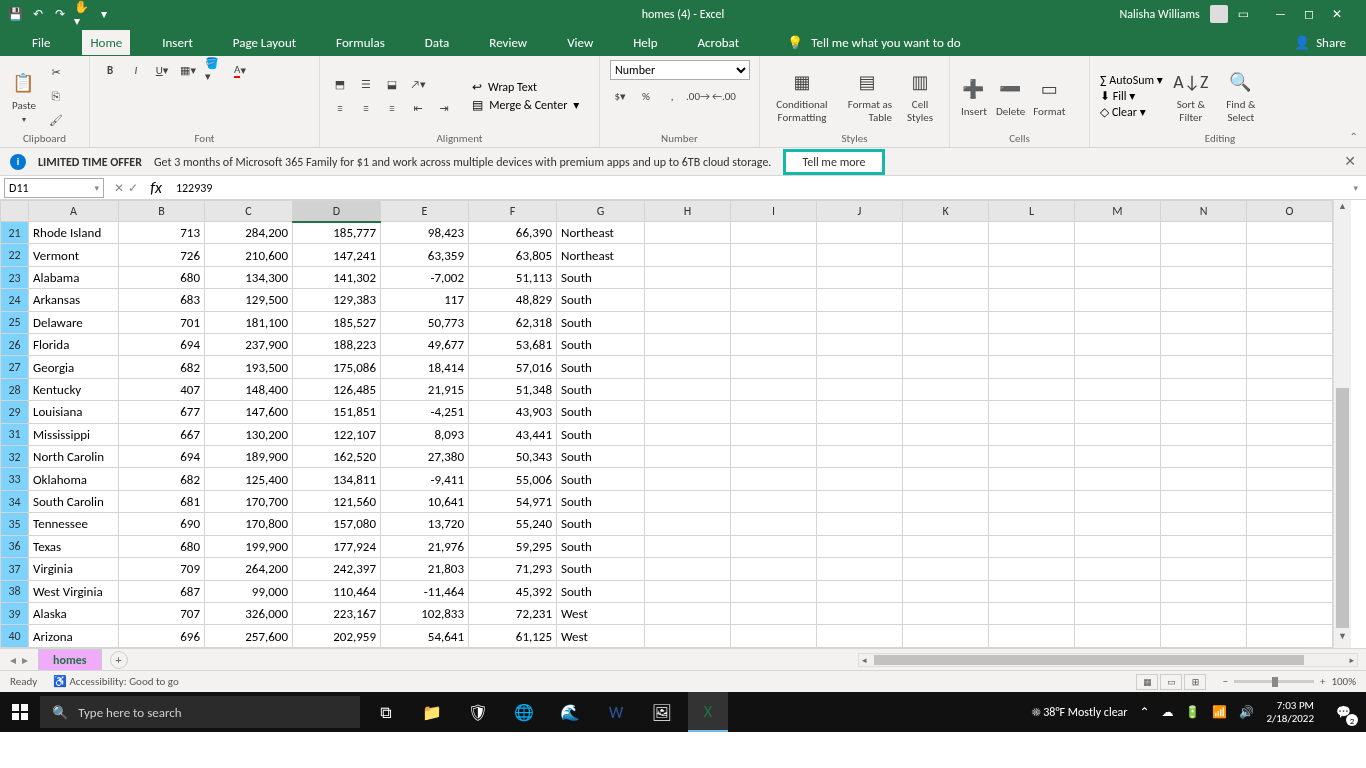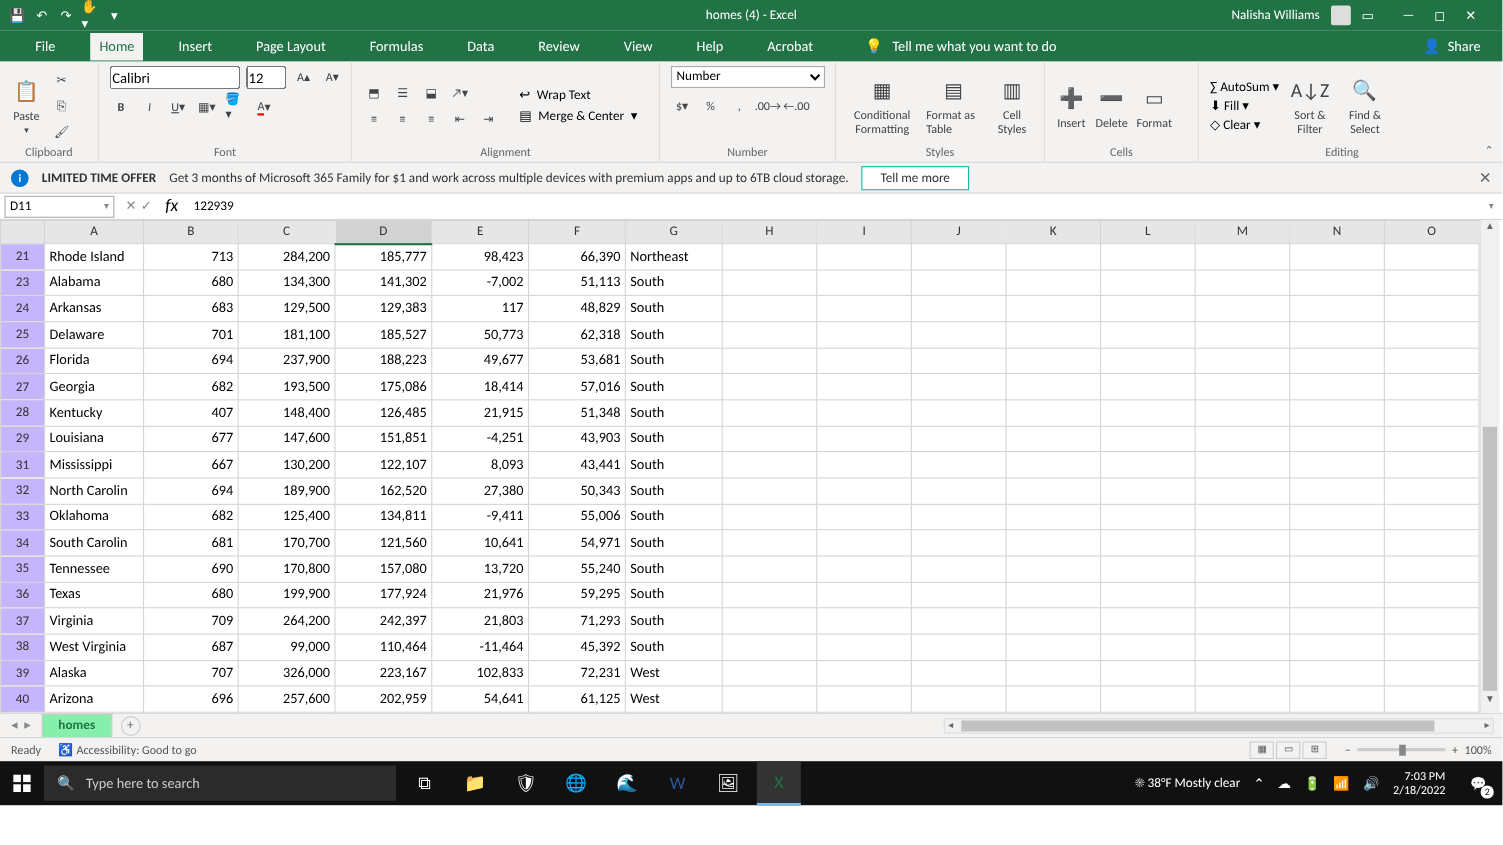--- a/index.html
+++ b/index.html
@@ -30,49 +30,49 @@
 .btn-lg .ic { width:28px; height:28px; display:flex; align-items:center; justify-content:center; font-size:18px; }
 .row { display:flex; gap:6px; align-items:center; }
 .col { display:flex; flex-direction:column; gap:4px; }
 .minibtn { width:20px; height:20px; display:flex; align-items:center; justify-content:center; font-size:11px; color:#444; border:1px solid transparent; }
 select, input[type=text].fld { border:1px solid #ababab; background:#fff; font-size:12px; height:20px; }
 .collapse-arrow { position:absolute; right:8px; bottom:4px; font-size:10px; color:#666; }
 
 
 .infobar { height: 28px; background: #f3f2f1; border-bottom:1px solid #d6d6d6; display:flex; align-items:center; gap:12px; padding:0 10px; font-size:12px; color:#333; }
 .infobar .ic { width:16px;height:16px;border-radius:50%;background:#0078d4;color:#fff;display:flex;align-items:center;justify-content:center;font-size:10px;font-weight:bold; }
-.infobar .btn { border:1px solid #14b8a6; padding:3px 16px; background:#fff; }
+.infobar .btn { border:3px solid #14b8a6; padding:3px 16px; background:#fff; }
 .infobar .close { margin-left:auto; font-size:14px; color:#666; }
 
 
 .formula-bar { height: 24px; border-bottom:1px solid #d6d6d6; display:flex; align-items:center; }
 .namebox { width:100px; border:1px solid #ababab; margin:12px 4px; height:20px; padding:0 4px; display:flex; align-items:center; justify-content:space-between; font-size:12px; }
 .fx-btns { display:flex; gap:4px; padding:0 6px; color:#888; }
 .fx { font-style:italic; font-size:16px; padding:0 6px; }
 .formula-input { flex:1; padding:0 8px; font-size:12px; }
 
 
 .grid-wrap { height: 448px; overflow:hidden; position:relative; display:flex; }
 .grid { border-collapse:collapse; table-layout:fixed; }
 .grid th, .grid td { border:1px solid #d4d4d4; height:21px; font-size:13px; padding:0 4px; white-space:nowrap; overflow:hidden; }
 .grid thead th { background:#e6e6e6; font-weight:normal; text-align:center; font-size:12px; color:#333; }
-.grid .rowhdr { background:#c4b5fd; text-align:center; width:40px; font-size:12px; color:#333; }
+.grid .rowhdr { background:#7dd3fc; text-align:center; width:28px; font-size:12px; color:#333; }
 .grid .selall { background:#e6e6e6; width:28px; }
 .grid td.num { text-align:right; }
 .grid td.txt { text-align:left; }
 .grid thead th.selcol { background:#d2d2d2; border-bottom:2px solid #217346; }
 .vscroll { width:18px; background:#f0f0f0; border-left:1px solid #ddd; display:flex; flex-direction:column; }
 .vscroll .arrow { height:18px; text-align:center; font-size:9px; color:#666; }
 .vscroll .track { flex:1; position:relative; }
 .vscroll .thumb { position:absolute; left:2px; right:2px; top:170px; height:240px; background:#c1c1c1; }
 
 
 .sheet-bar { height:22px; background:#f3f2f1; border-top:1px solid #d6d6d6; display:flex; align-items:center; font-size:12px; }
 .sheet-bar .nav { display:flex; gap:6px; padding:0 10px; color:#888; }
-.sheet-bar .tab { padding:3px 14px; border:1px solid #ccc; border-bottom:none; background:#86efac; color:#217346; font-weight:bold; }
+.sheet-bar .tab { padding:3px 14px; border:1px solid #ccc; border-bottom:none; background:#f0abfc; color:#217346; font-weight:bold; }
 .sheet-bar .add { width:18px; height:18px; border:1px solid #ccc; border-radius:50%; display:flex; align-items:center; justify-content:center; margin-left:8px; color:#666; }
 .sheet-bar .hscroll { margin-left:auto; width:500px; height:14px; background:#f0f0f0; border:1px solid #ddd; display:flex; align-items:center; margin-right:8px; }
 .sheet-bar .hscroll .thumb { width:430px; height:10px; background:#c1c1c1; margin-left:4px; }
 
 
 .status-bar { height:22px; background:#f3f2f1; border-top:1px solid #d6d6d6; display:flex; align-items:center; font-size:11px; color:#555; padding:0 10px; gap:16px; }
 .status-bar .views { margin-left:auto; display:flex; gap:2px; }
 .status-bar .views .v { width:22px; height:16px; border:1px solid #ccc; display:flex; align-items:center; justify-content:center; font-size:9px; }
 .status-bar .zoom { display:flex; align-items:center; gap:6px; }
 .status-bar .slider { width:80px; height:3px; background:#ccc; position:relative; }
@@ -150,26 +150,20 @@
         <span class="minibtn">⎘</span>
         <span class="minibtn">🖌</span>
       </div>
     </div>
     <div class="group-label">Clipboard</div>
   </div>
 
   <div class="group" style="width:230px">
     <div class="group-body col" style="gap:6px;align-items:flex-start">
       <div class="row">
-        <input class="fld" style="width: 118px;" value="Calibri">
-        <input class="fld" style="width: 36px;" value="12">
-        <span class="minibtn">A▴</span>
-        <span class="minibtn">A▾</span>
-      </div>
-      <div class="row">
         <span class="minibtn">
             <b>B</b>
           </span>
         <span class="minibtn">
             <i>I</i>
           </span>
         <span class="minibtn"><u>U</u>▾</span>
         <span class="minibtn">▦▾</span>
         <span class="minibtn">🪣▾</span>
         <span class="minibtn"><span style="border-bottom:2px solid red">A</span>▾</span>
@@ -221,21 +215,21 @@
   </div>
 
   <div class="group" style="width:190px">
     <div class="group-body">
       <div class="btn-lg">
           <span class="ic">▦</span>
           <span style="text-align:center;width:64px">Conditional Formatting</span>
         </div>
       <div class="btn-lg">
           <span class="ic">▤</span>
-          <span style="text-align:left;width:50px">Format as Table</span>
+          <span style="text-align:right;width:50px">Format as Table</span>
         </div>
       <div class="btn-lg">
           <span class="ic">▥</span>
           <span style="text-align:center;width:40px">Cell Styles</span>
         </div>
     </div>
     <div class="group-label">Styles</div>
   </div>
 
   <div class="group" style="width:140px">
@@ -334,20 +328,38 @@
           <td></td>
           <td></td>
           <td></td>
           <td></td>
           <td></td>
           <td></td>
           <td></td>
           <td></td>
         </tr>
         <tr>
+          <td class="rowhdr">22</td>
+          <td class="txt">Vermont</td>
+          <td class="num">726</td>
+          <td class="num">210,600</td>
+          <td class="num">147,241</td>
+          <td class="num">63,359</td>
+          <td class="num">63,805</td>
+          <td class="txt">Northeast</td>
+          <td></td>
+          <td></td>
+          <td></td>
+          <td></td>
+          <td></td>
+          <td></td>
+          <td></td>
+          <td></td>
+        </tr>
+        <tr>
           <td class="rowhdr">23</td>
           <td class="txt">Alabama</td>
           <td class="num">680</td>
           <td class="num">134,300</td>
           <td class="num">141,302</td>
           <td class="num">-7,002</td>
           <td class="num">51,113</td>
           <td class="txt">South</td>
           <td></td>
           <td></td>

